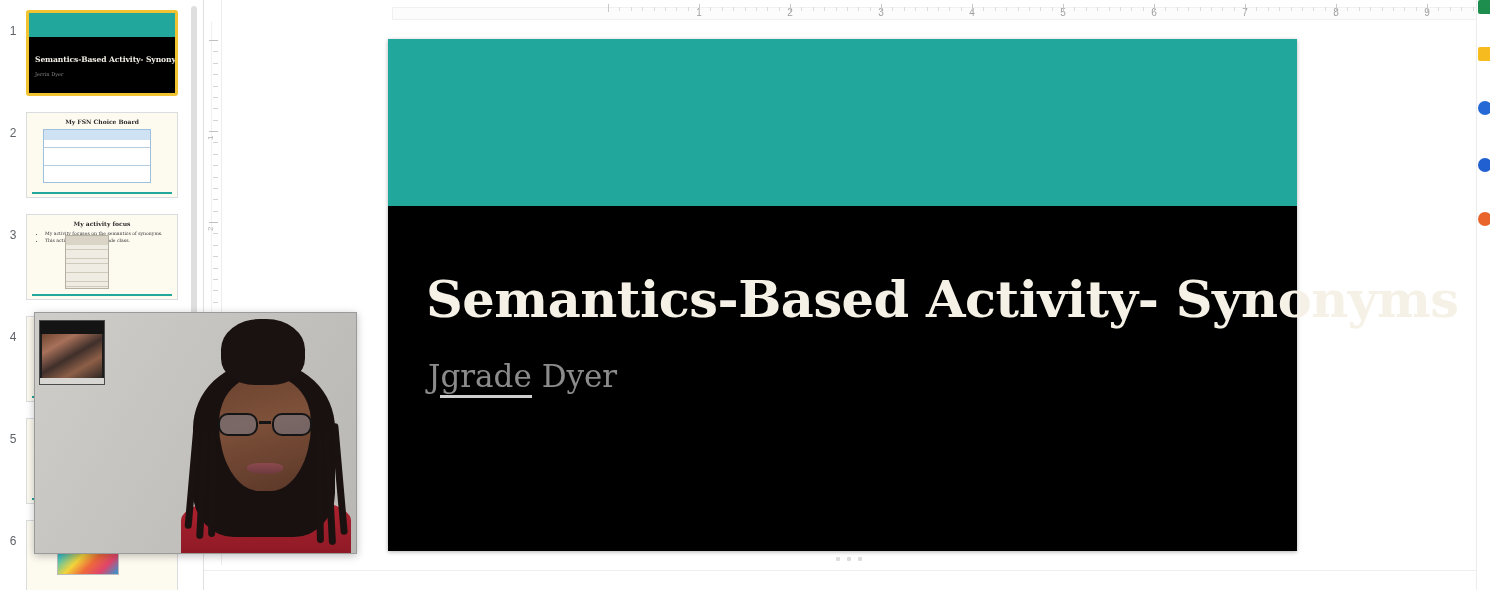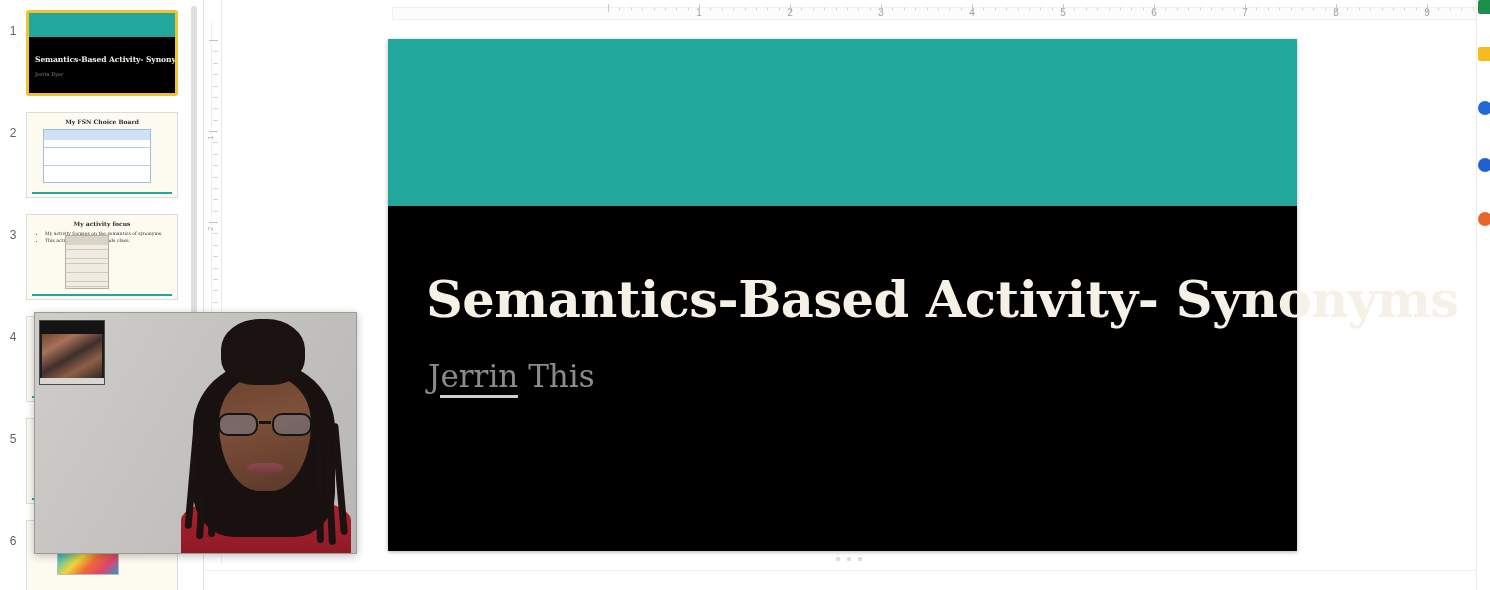--- a/index.html
+++ b/index.html
@@ -513,21 +513,21 @@
       <div class="htick" style="left: 1239.12px;"></div>
       <div class="htick" style="left: 1250.5px;"></div>
       <div class="htick" style="left: 1261.88px;"></div>
     </div>
 
   <div class="canvas">
     <div class="slide-stage">
       <div class="stage-teal"></div>
       <div class="stage-black"></div>
       <div class="stage-title">Semantics-Based Activity- Synonyms</div>
-      <div class="stage-sub"><span>J</span><span class="misspell">errin</span><span> This</span></div>
+      <div class="stage-sub"><span>J</span><span class="misspell">grade</span><span> Dyer</span></div>
     </div>
     <div class="notes-handle">
       <span></span>
       <span></span>
       <span></span>
     </div>
   </div>
 
   <div class="bottom-strip"></div>
 

